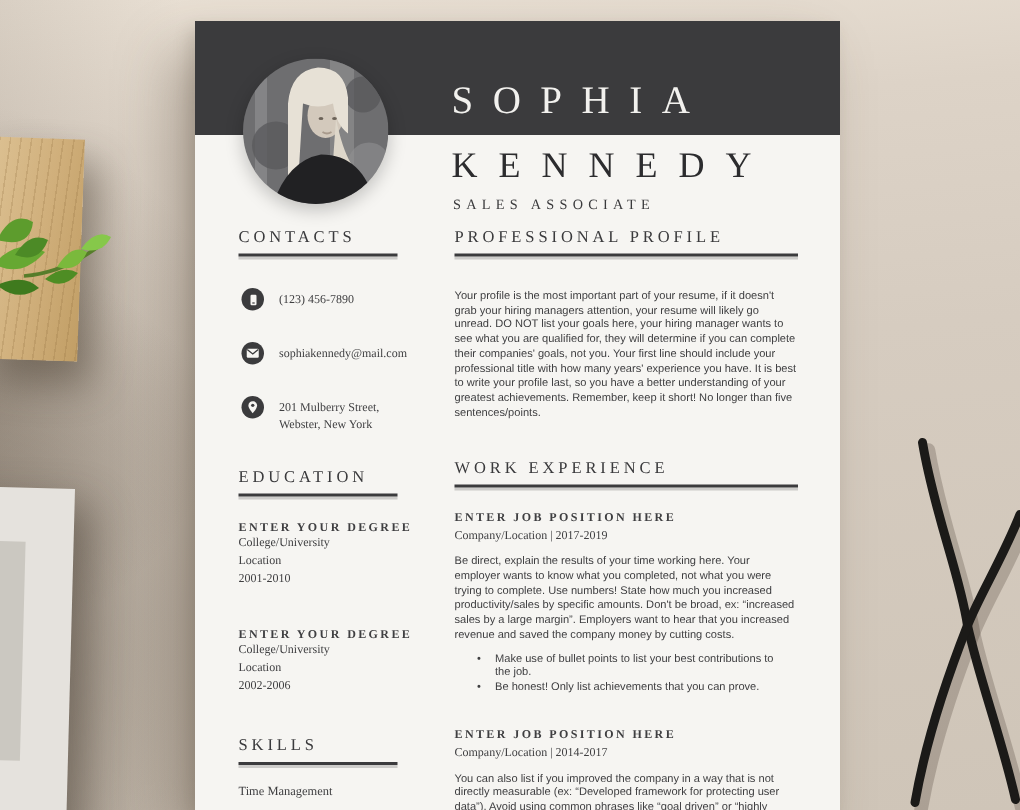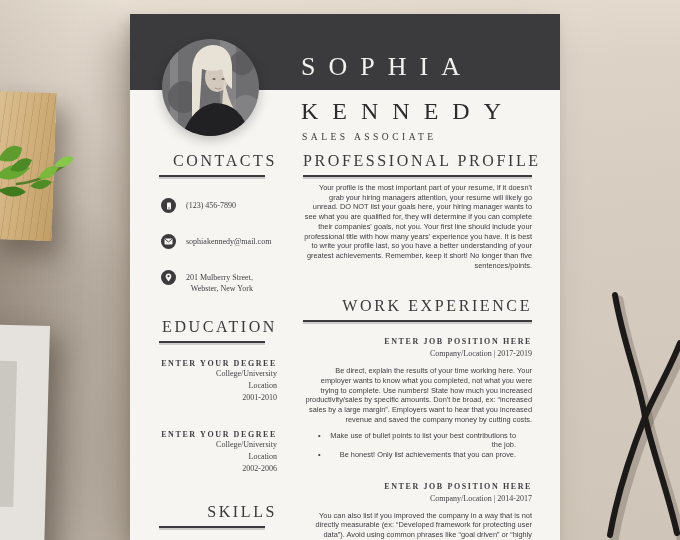--- a/index.html
+++ b/index.html
@@ -18,33 +18,33 @@
       linear-gradient(100deg,#ddc294,#d0af7b 55%,#c19e65);
     box-shadow:10px 16px 26px rgba(60,48,35,.45);}
   .plant{position:absolute;left:-4px;top:134px;width:86px;height:74px;}
   .frame{position:absolute;left:-60px;top:326px;width:110px;height:242px;
     transform:rotate(1.5deg);transform-origin:top right;background:#e5e2dd;
     box-shadow:12px 10px 28px rgba(50,40,30,.42);}
   .frame-mat{position:absolute;left:8px;top:36px;right:32px;bottom:60px;background:#cbc8c1;}
   .scissors{position:absolute;left:598px;top:283px;width:82px;height:257px;}
   
   .page{position:absolute;left:130px;top:14px;width:430px;height:526px;background:#f6f5f2;
-    box-shadow:-16px 20px 34px rgba(84,70,54,.35), -4px 6px 10px rgba(84,70,54,.18);overflow:hidden;text-align:right;}
+    box-shadow:-16px 20px 34px rgba(84,70,54,.35), -4px 6px 10px rgba(84,70,54,.18);overflow:hidden;}
   .band{position:absolute;left:0;top:0;width:100%;height:76px;background:#3b3b3d;}
   .photo{position:absolute;left:32px;top:25px;width:97px;height:97px;border-radius:50%;overflow:hidden;
          box-shadow:0 4px 12px rgba(0,0,0,.22);}
   .first-name{position:absolute;left:171px;top:40px;font-size:26px;line-height:26px;
     letter-spacing:13px;color:#f2f1ee;white-space:nowrap;}
   .last-name{position:absolute;left:171px;top:84px;font-size:24px;line-height:26px;
     letter-spacing:14px;color:#2c2c2e;white-space:nowrap;}
   .role{position:absolute;left:172px;top:118px;font-size:9.5px;letter-spacing:3.5px;
     color:#3a3a3c;white-space:nowrap;}
   .col-left{position:absolute;left:29px;top:138px;width:118px;color:#3f3f41;}
   .col-right{position:absolute;left:173px;top:138px;width:229px;color:#3f3f41;}
-  h3{margin:0;font-size:16px;font-weight:normal;letter-spacing:2.6px;color:#3a3a3c;white-space:nowrap;}
+  h3{margin:0;font-size:11px;font-weight:normal;letter-spacing:2.6px;color:#3a3a3c;white-space:nowrap;}
   .rule{height:2px;background:#3b3b3d;box-shadow:0 2px 0 rgba(59,59,61,.22);margin-top:5px;}
   .rule.short{width:106px;}
   
   .contact-item{display:flex;align-items:flex-start;gap:10px;margin-top:20px;padding-left:2px;}
   .contact-item:first-of-type{margin-top:18px;}
   .cicon{flex:0 0 15px;width:15px;height:15px;border-radius:50%;background:#3b3b3d;
     display:flex;align-items:center;justify-content:center;margin-top:1px;}
   .ctext{font-size:8px;line-height:11px;padding-top:3px;}
   
   .edu-section{margin-top:24px;}
@@ -52,21 +52,21 @@
   .edu-entry + .edu-entry{margin-top:26px;}
   .edu-degree{font-size:8px;font-weight:bold;letter-spacing:1.6px;white-space:nowrap;}
   .edu-line{font-size:8px;line-height:12px;}
   
   .skills-section{margin-top:28px;}
   .skill-item{font-size:8.3px;margin-top:13px;}
   .skill-item:first-of-type{margin-top:16px;}
   
   .para{font-family:"Liberation Sans",sans-serif;font-size:7.4px;line-height:9.7px;
     color:#3d3d3f;margin:0;}
-  .profile-para{margin-top:6px;}
+  .profile-para{margin-top:21px;}
   .work-section{margin-top:27px;}
   .job{margin-top:15px;}
   .job-title{font-size:8px;font-weight:bold;letter-spacing:1.6px;white-space:nowrap;}
   .job-meta{font-size:8px;margin-top:3px;}
   .job-desc{margin-top:8px;}
   .bullets{margin:6px 16px 0 0;padding:0;list-style:none;}
   .bullets li{font-family:"Liberation Sans",sans-serif;font-size:7.4px;line-height:9.7px;
     color:#3d3d3f;padding-left:27px;position:relative;}
   .bullets li::before{content:"•";position:absolute;left:15px;}
   .job2{margin-top:22px;}

